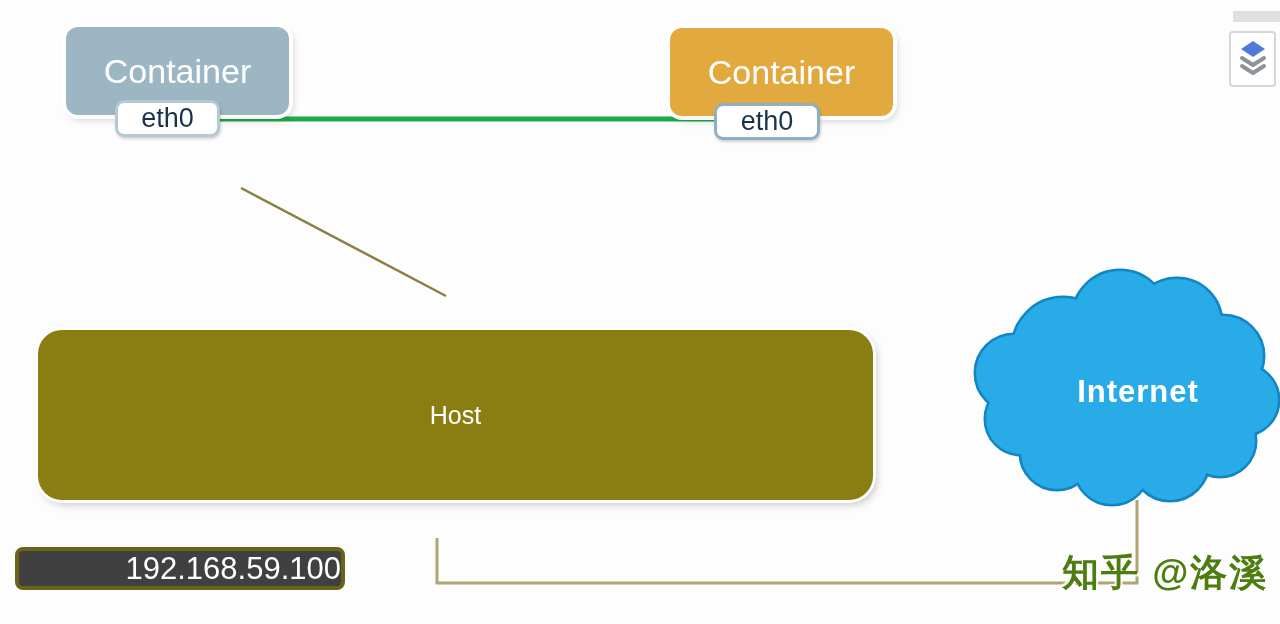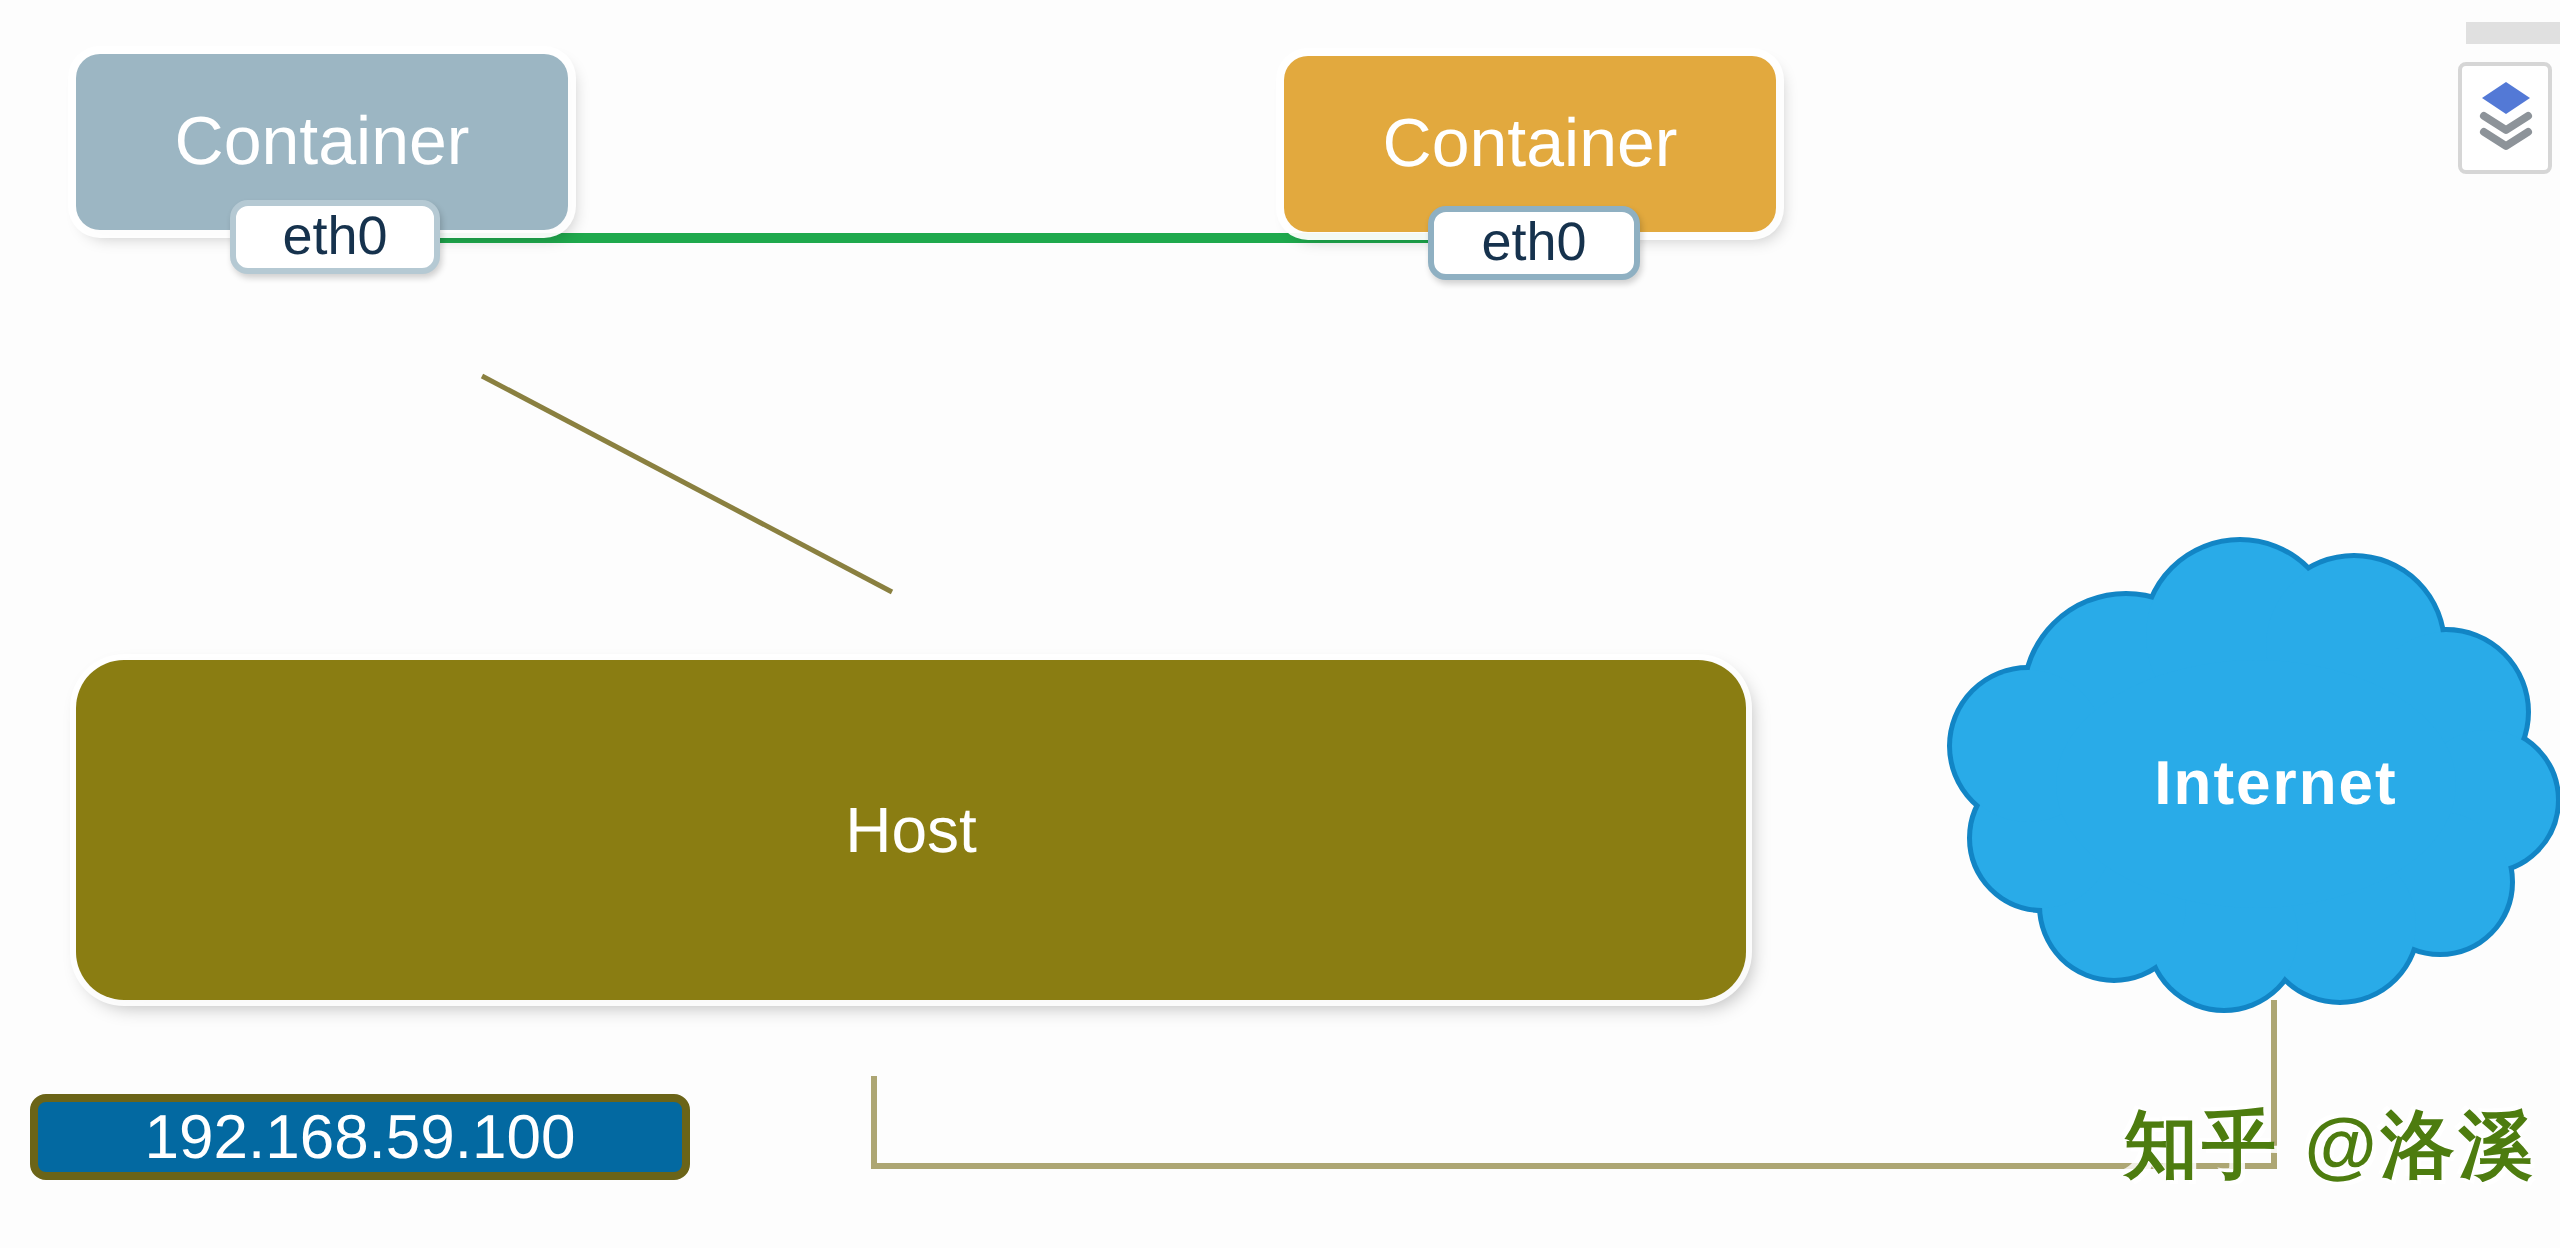--- a/index.html
+++ b/index.html
@@ -18,59 +18,60 @@
   .box {
     position: absolute;
     display: flex;
     align-items: center;
     justify-content: center;
     color: #ffffff;
     box-sizing: border-box;
     white-space: nowrap;
   }
   .container-box {
-    width: 246px;
+    width: 223px;
     height: 88px;
     border-radius: 12px;
     font-size: 34px;
     box-shadow: 0 0 0 4px rgba(255,255,255,0.95), 3px 4px 8px rgba(0,0,0,0.22);
+    margin-left: 28px;
   }
   .container-left  { left: 38px;  top: 27px; background: #9cb6c3; }
   .container-right { left: 642px; top: 28px; background: #e2a93e; }
   .eth-badge {
     background: #ffffff;
     color: #16324d;
     font-size: 27px;
     border: 3px solid #b5c9d3;
     border-radius: 9px;
     box-shadow: 1px 2px 3px rgba(0,0,0,0.18);
     margin-left: 20px;
   }
   .eth0-left  { left: 95px;  top: 100px; width: 105px; height: 37px; }
   .eth0-right { left: 694px; top: 103px; width: 106px; height: 37px; border-color: #8fb0c2; }
   .ip-badge {
     border: 4px solid #6b6418;
     border-radius: 8px;
     font-size: 31px;
   }
   .ip-green { left: 30px; top: 144px; width: 228px; height: 44px; background: #23a94b; }
-  .ip-blue  { left: 15px; top: 547px; width: 330px; height: 43px; background: #0369a1; }
+  .ip-blue  { left: 15px; top: 547px; width: 330px; height: 43px; background: #404040; justify-content: flex-end; }
   .bridge-box {
     left: 247px; top: 292px; width: 401px; height: 79px;
     background: #8fb1c1;
     border: 2px solid #7b9dad;
     border-radius: 10px;
     font-size: 31px;
     box-shadow: 0 0 0 3px rgba(255,255,255,0.85);
   }
   .host-box {
     left: 38px; top: 330px; width: 835px; height: 170px;
     background: #8a7d12;
     border-radius: 24px;
-    font-size: 32px;
+    font-size: 25px;
     box-shadow: 0 0 0 3px rgba(255,255,255,0.9), 3px 4px 9px rgba(0,0,0,0.25);
   }
   .eth1-box {
     left: 356px; top: 475px; width: 160px; height: 63px;
     background: #8fb1c1;
     border: 2px solid #7b9dad;
     border-radius: 10px;
     font-size: 30px;
     box-shadow: 0 0 0 3px rgba(255,255,255,0.9);
   }

